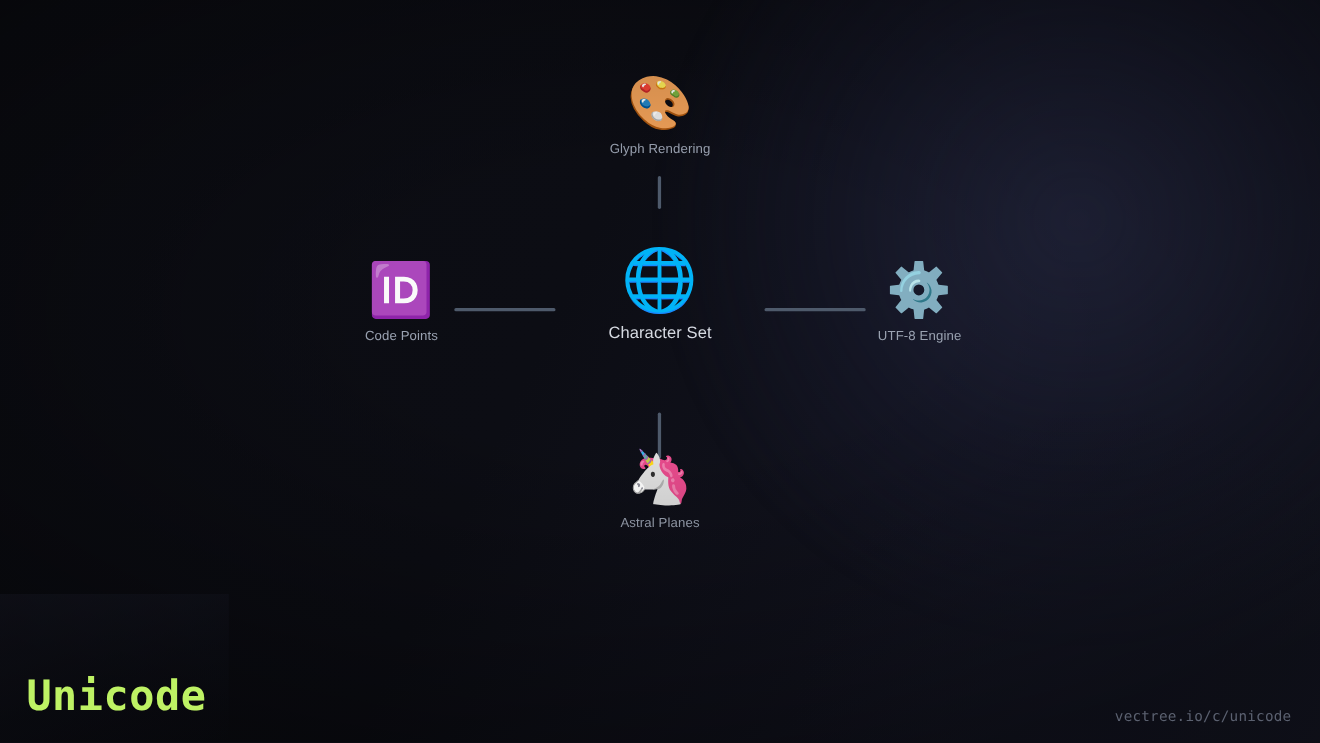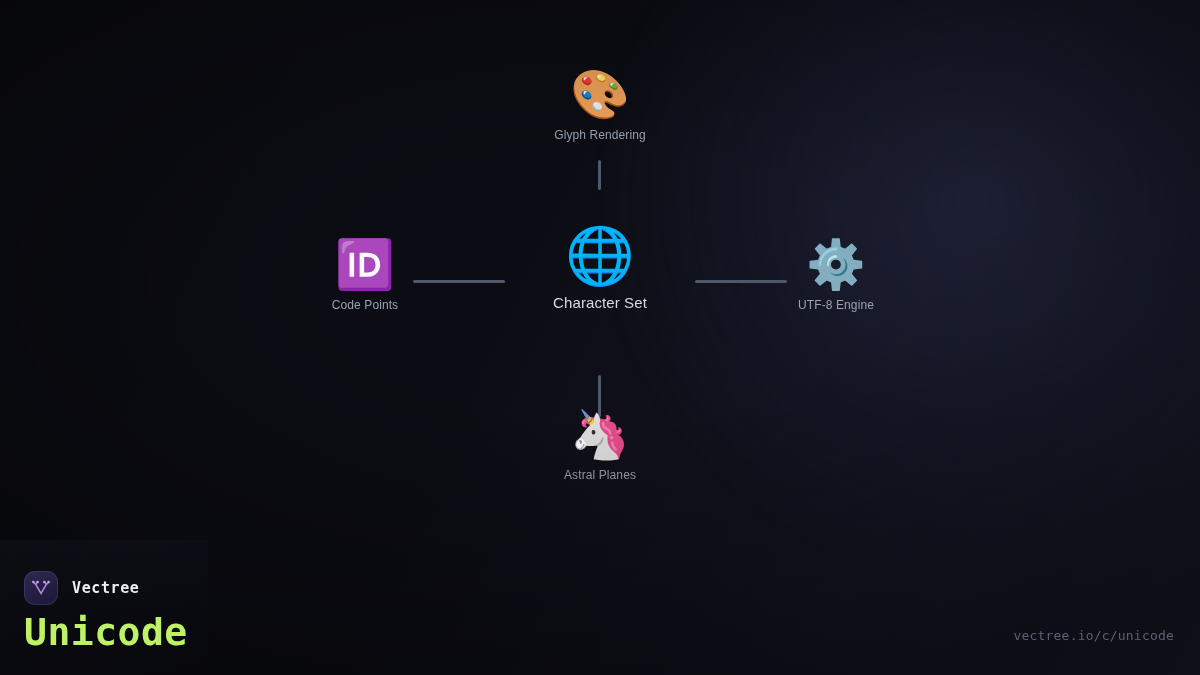--- a/index.html
+++ b/index.html
@@ -149,21 +149,21 @@
     font-family: "DejaVu Sans Mono", monospace;
     font-size: 38px;
     font-weight: 700;
     color: #bef264;
     letter-spacing: 0.5px;
     line-height: 1.05;
   }
   .site-url {
     position: absolute;
     right: 26px;
-    bottom: 32px;
+    bottom: 16px;
     font-family: "DejaVu Sans Mono", monospace;
     font-size: 13px;
     color: #5b6170;
     letter-spacing: 0.2px;
   }
 </style>
 </head>
 <body>
 
 <div id="stage">
@@ -203,38 +203,18 @@
     <div class="node node--leaf" style="left:500px; top:410px;">
       <span class="glyph">🦄</span>
       <span class="label">Astral Planes</span>
     </div>
 
   </div>
 
   <div class="bg-vignette"></div>
 
   <div class="brand">
-    <div class="brand-row">
-      <div class="brand-mark">
-        <svg width="22" height="22" viewBox="0 0 22 22" aria-hidden="true">
-          <g stroke="#b483e8" stroke-width="1.5" stroke-linecap="round" fill="none">
-            <path d="M5.6 7.2 L11 16.4 L16.4 7.2"></path>
-            <path d="M5.6 7.2 L3.6 5.4"></path>
-            <path d="M5.6 7.2 L7.4 5.2"></path>
-            <path d="M16.4 7.2 L18.4 5.4"></path>
-            <path d="M16.4 7.2 L14.6 5.2"></path>
-          </g>
-          <g fill="#d79bf5">
-            <circle cx="3.4" cy="5.1" r="1.25"></circle>
-            <circle cx="7.6" cy="4.9" r="1.25"></circle>
-            <circle cx="18.6" cy="5.1" r="1.25"></circle>
-            <circle cx="14.4" cy="4.9" r="1.25"></circle>
-          </g>
-        </svg>
-      </div>
-      <div class="brand-name">Vectree</div>
-    </div>
     <div class="page-title">Unicode</div>
   </div>
 
   <div class="site-url">vectree.io/c/unicode</div>
 
 </div>
 
 </body></html>

